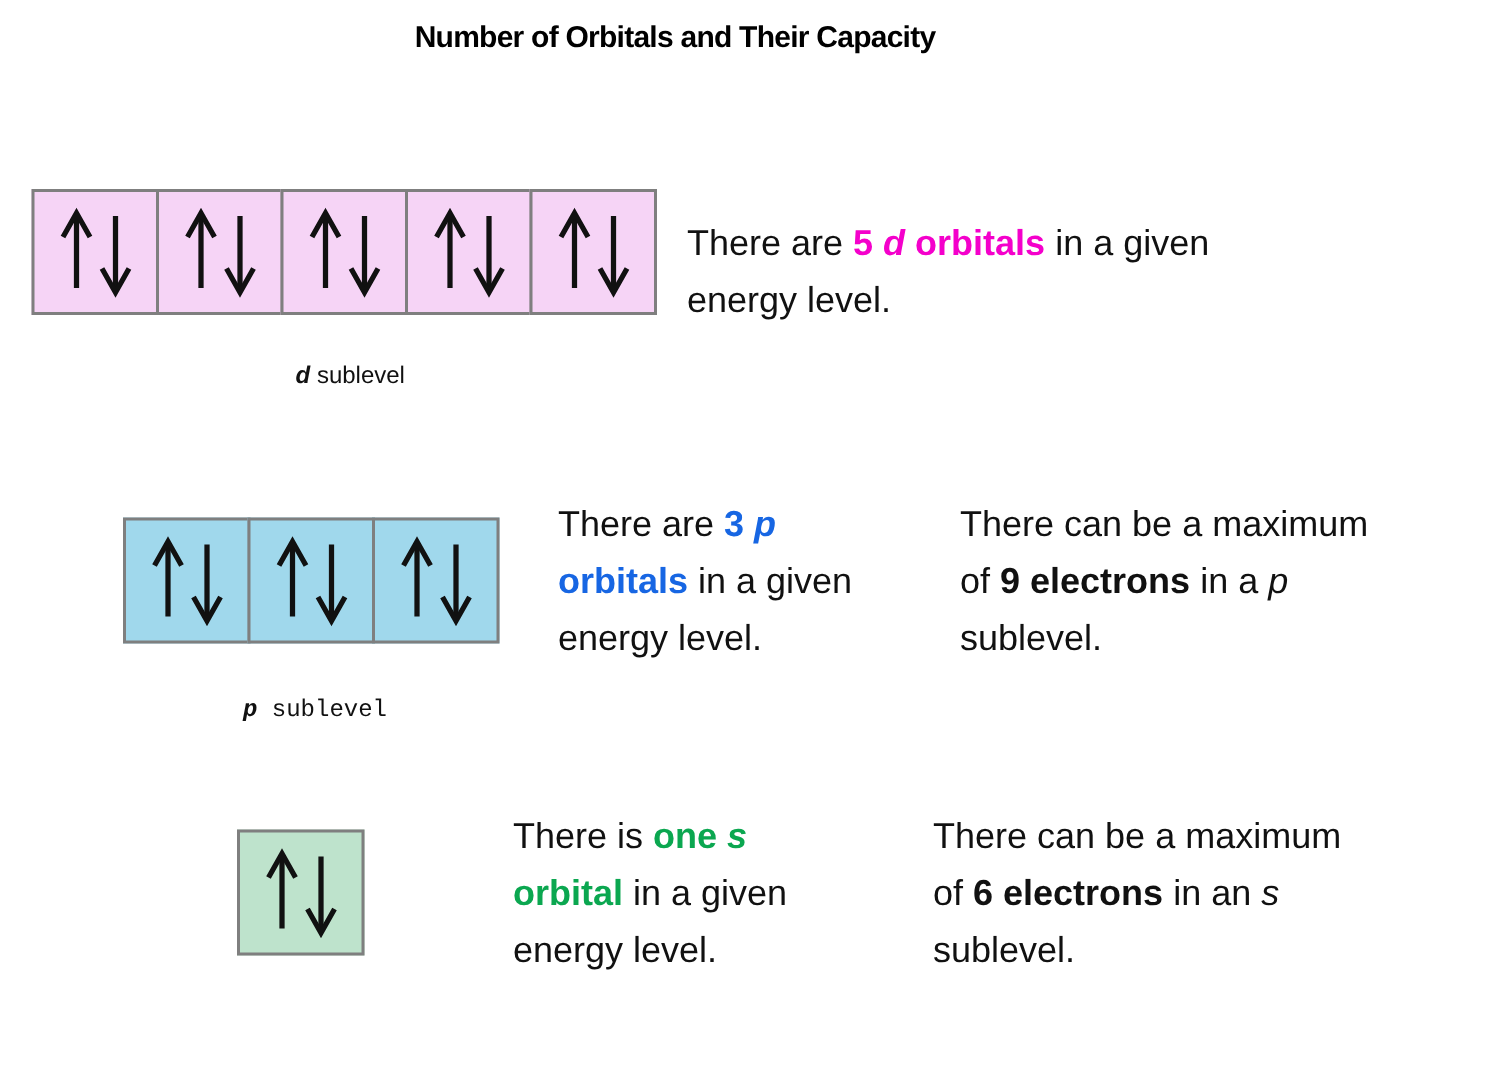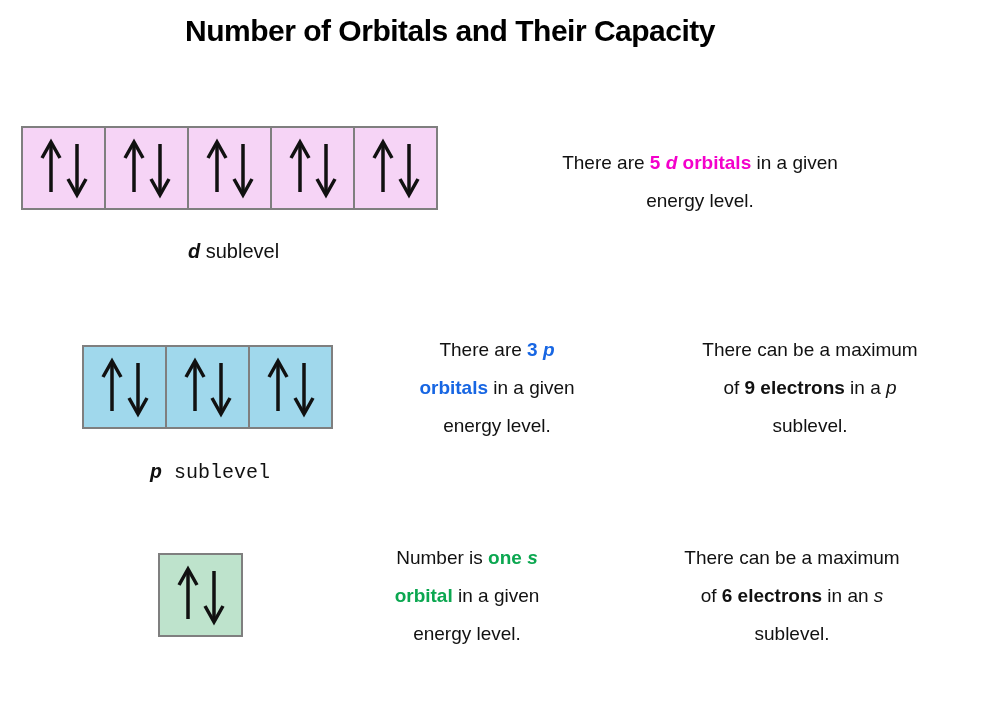--- a/index.html
+++ b/index.html
@@ -11,46 +11,46 @@
     font-family: "Liberation Sans", sans-serif;
     color: #111111;
     overflow: hidden;
   }
   .title {
     position: absolute;
     left: 0; top: 14px;
     width: 900px;
     margin: 0;
     text-align: center;
-    font-size: 30px;
+    font-size: 20px;
     font-weight: 700;
     letter-spacing: -0.5px;
     color: #000000;
     white-space: pre-line;
   }
   .boxes { position: absolute; display: flex; }
   .orbital-box {
     width: 85px; height: 84px;
     border: 2px solid var(--box_border, #808080);
     box-sizing: border-box;
     display: flex; align-items: center; justify-content: center;
   }
   .orbital-box + .orbital-box { margin-left: -2px; }
   .orbital-box svg { display: block; }
   .sublabel {
     position: absolute;
     text-align: center;
-    font-size: 20px;
+    font-size: 16px;
     line-height: 30px;
     white-space: pre-line;
   }
   .textblock {
     position: absolute;
-    text-align: center;
-    font-size: 19px;
+    text-align: left;
+    font-size: 24px;
     line-height: 38px;
     white-space: pre-line;
   }
   .textblock .para { margin: 0 0 22px 0; }
   .textblock .para:last-child { margin-bottom: 0; }
   .bold { font-weight: 700; }
   .italic { font-style: italic; }
   .magenta { color: var(--magenta, #f400cb); }
   .blue { color: var(--blue, #1766e3); }
   .green { color: var(--green, #0ba750); }
@@ -194,20 +194,20 @@
             <line x1="28" y1="64" x2="28" y2="15"></line>
             <polyline points="19,30 28,14 37,30"></polyline>
           </g>
           <g stroke="#111111" stroke-width="3.5" fill="none">
             <line x1="54" y1="16" x2="54" y2="66"></line>
             <polyline points="45,51 54,67 63,51"></polyline>
           </g>
         </svg>
       </div>
     </div>
-  <div class="textblock s-orbitals-text"><span>Number is </span><span class="bold green">one </span><span class="bold italic green">s</span><span class="bold green">
+  <div class="textblock s-orbitals-text"><span>There is </span><span class="bold green">one </span><span class="bold italic green">s</span><span class="bold green">
 orbital</span><span> in a given
 energy level.</span></div>
   <div class="textblock s-capacity-text"><span>There can be a maximum
 of </span><span class="bold">6 electrons</span><span> in an </span><span class="italic">s</span><span>
 sublevel.</span></div>
 
 </div>
 
 </body></html>

